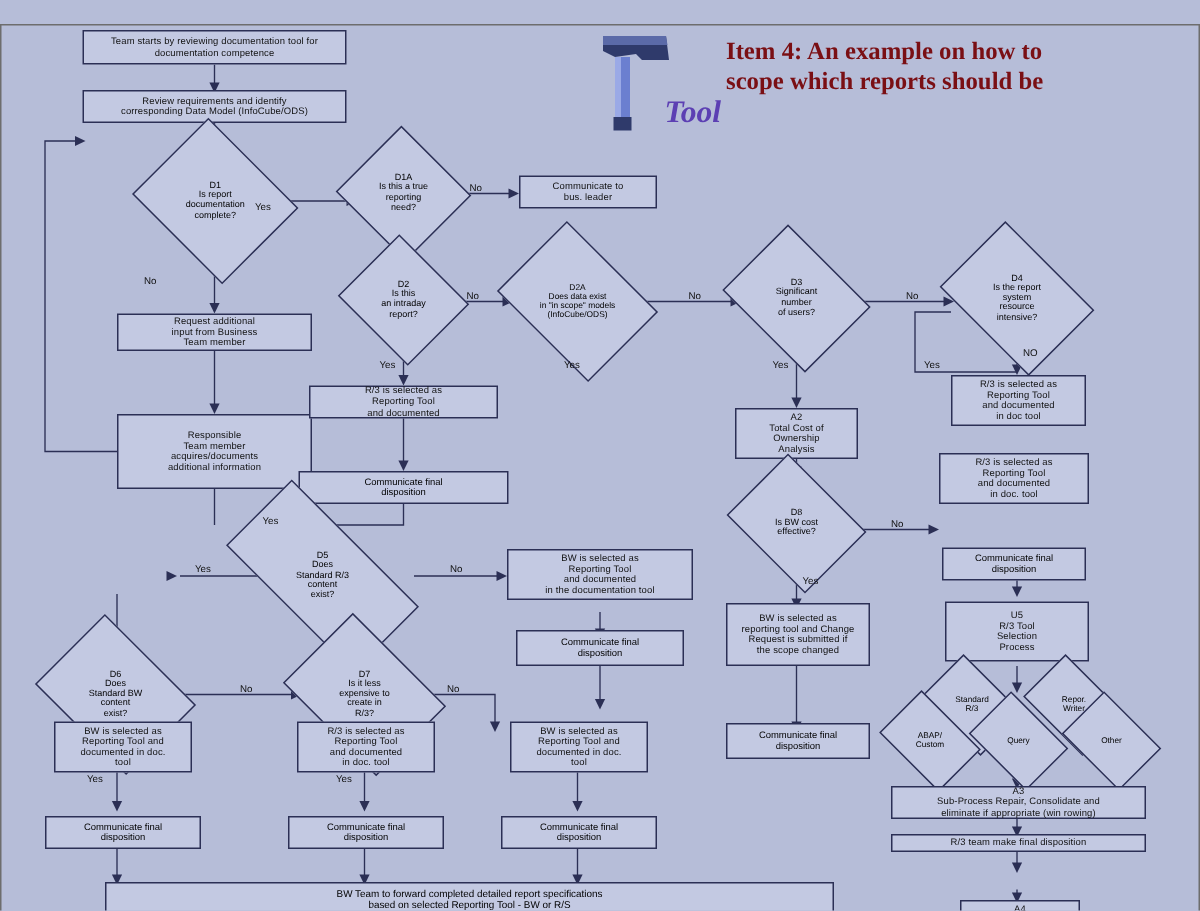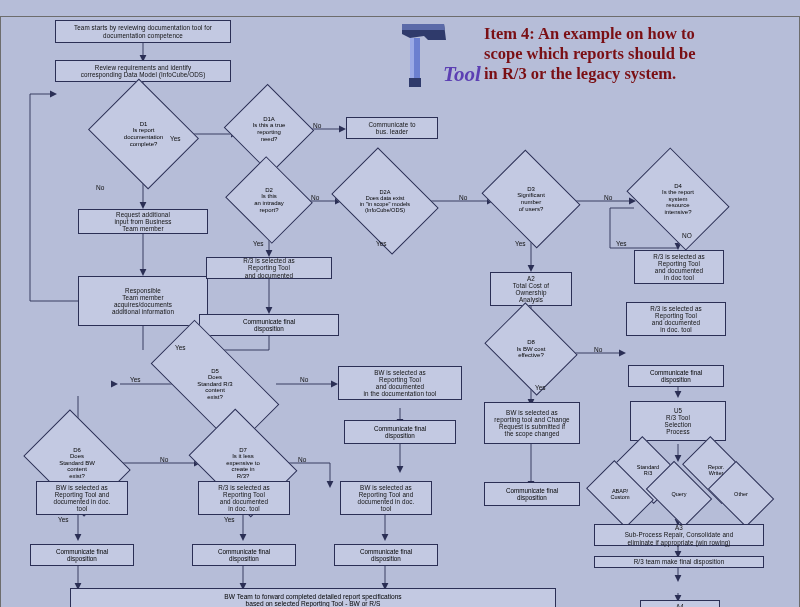--- a/index.html
+++ b/index.html
@@ -227,21 +227,20 @@
       <polygon points="14,6 56,6 57,12 14,12" fill="#5b6aa8"></polygon>
       <rect x="22" y="20" width="10" height="48" fill="#6b7fd0"></rect>
       <rect x="22" y="20" width="4" height="48" fill="#9aa9e6"></rect>
       <rect x="21" y="60" width="12" height="9" fill="#2f3a6b"></rect>
     </g>
   </svg>
 
   <div class="title">
     <div>Item 4: An example on how to</div>
     <div>scope which reports should be</div>
-    <div>in R/3 or the legacy system.</div>
   </div>
   <div class="toolword">Tool</div>
 
   <div class="node box" style="left:55px;top:4px;width:176px;height:23px;white-space:pre-line;">Team starts by reviewing documentation tool for
 documentation  competence</div>
 
   <div class="node box" style="left:55px;top:44px;width:176px;height:22px;white-space:pre-line;">Review requirements and identify
 corresponding Data Model (InfoCube/ODS)</div>
 
   <div class="diamond" style="left:101px;top:82px;width:85px;height:72px;">

